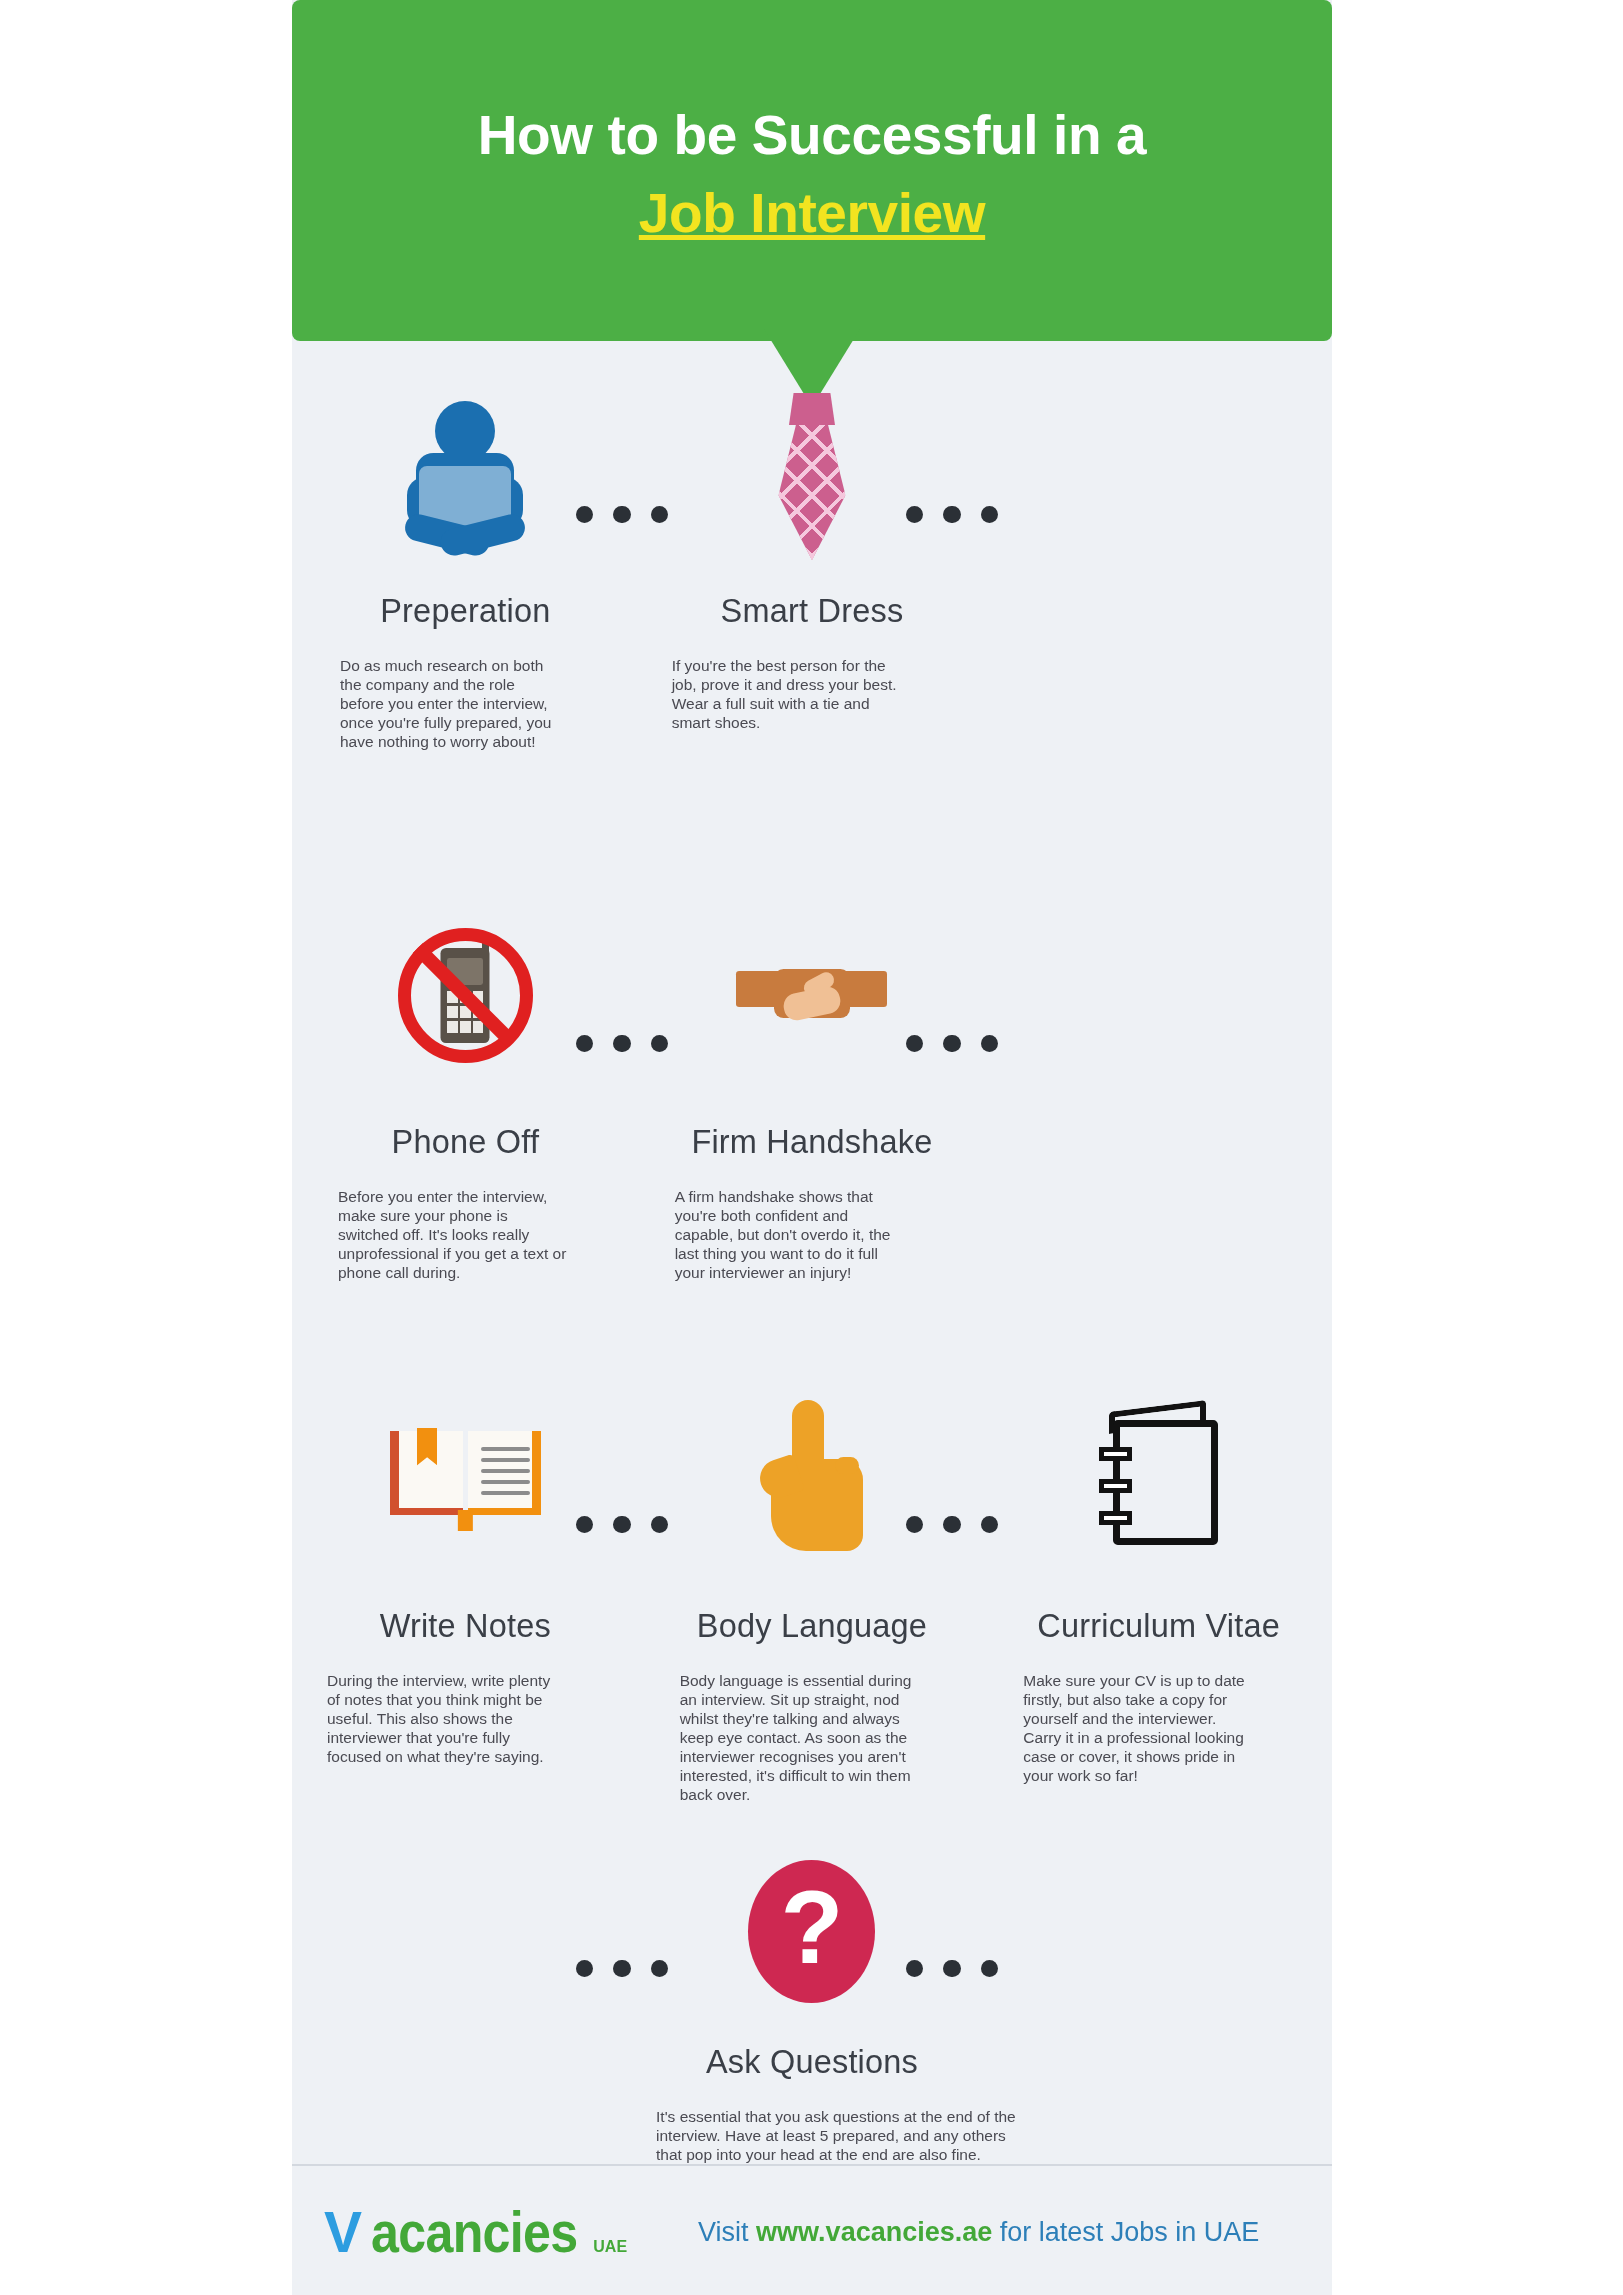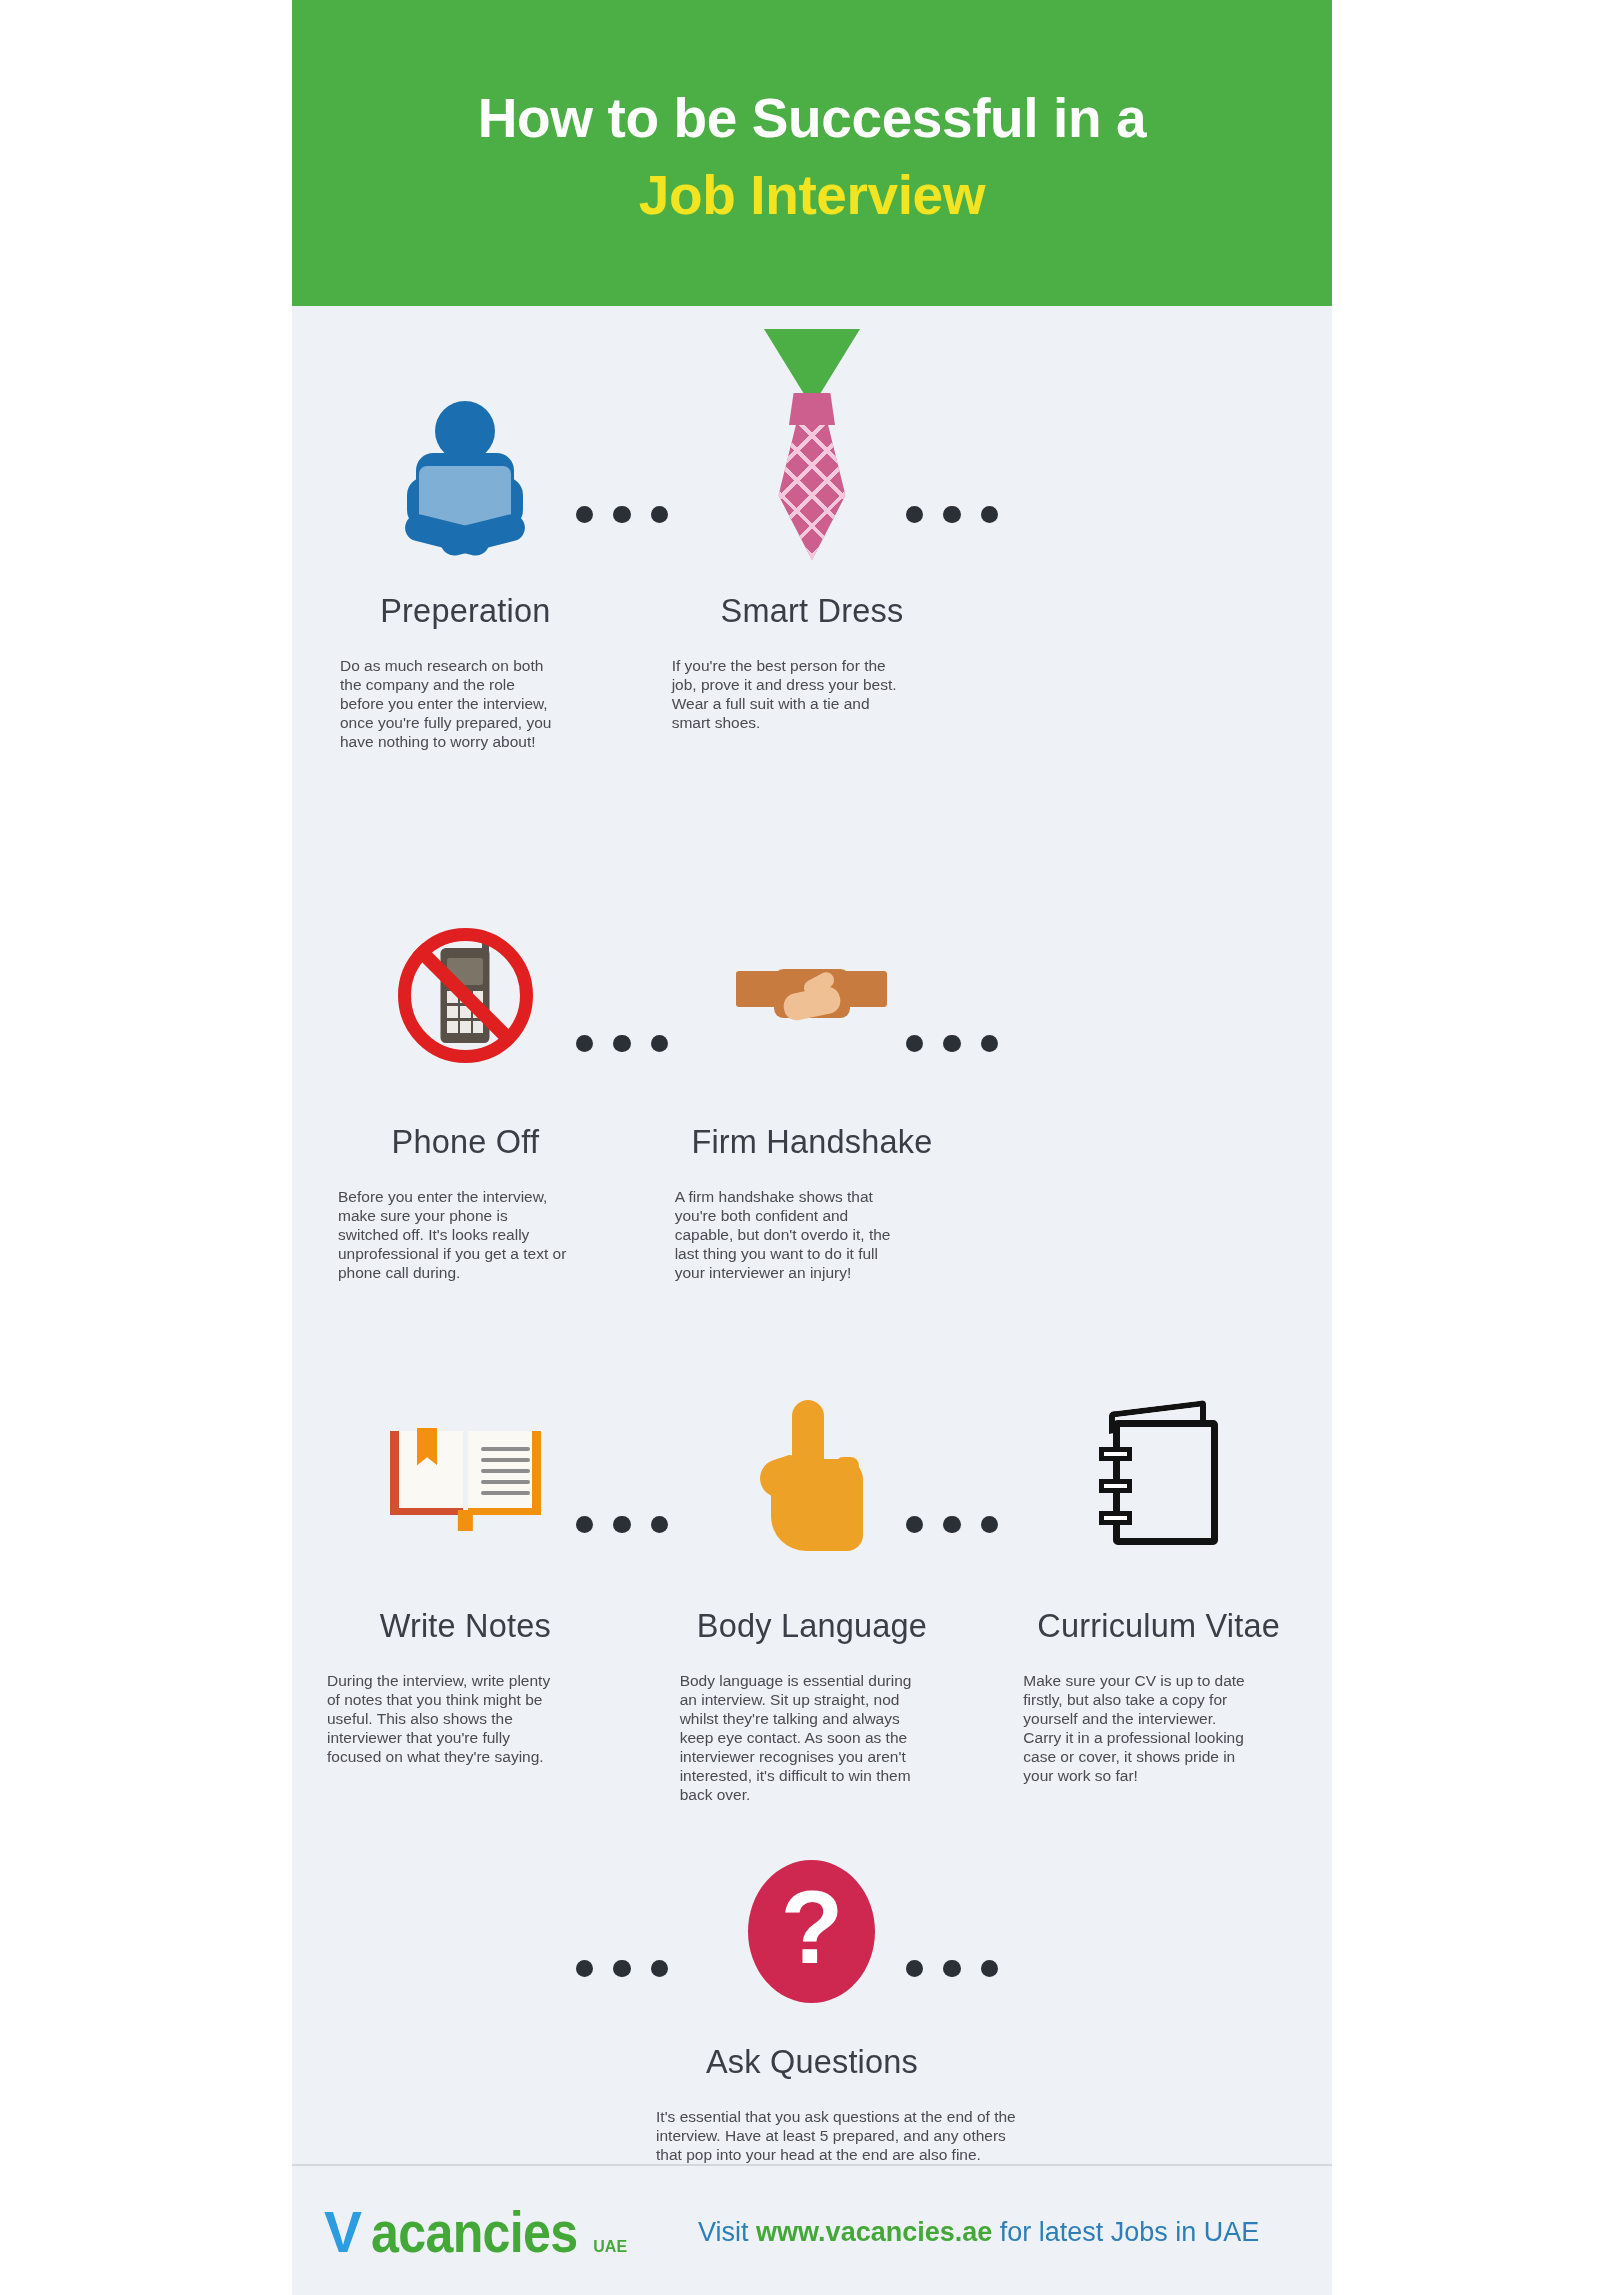--- a/index.html
+++ b/index.html
@@ -11,35 +11,36 @@
   .page{position:relative;width:1623px;height:2295px;background:#ffffff;overflow:hidden;}
 
   
   .panel{
     position:absolute;left:292px;top:0;width:1040px;height:2295px;
     background:#eef1f5;
   }
 
   
   .header{
-    position:absolute;left:292px;top:0;width:1040px;height:306px;
+    position:absolute;left:292px;top:0;width:1040px;height:341px;
     background:#4caf45;
+    border-radius:8px;
   }
   .header-inner{
     position:absolute;left:0;top:0;width:100%;height:100%;
     display:flex;flex-direction:column;align-items:center;justify-content:center;
     padding-top:8px;box-sizing:border-box;
   }
   .title-l1{
     font-size:55px;font-weight:bold;color:#ffffff;letter-spacing:-0.4px;
     line-height:1.18;text-align:center;
   }
   .title-l2{
     font-size:55px;font-weight:bold;color:#f2e420;letter-spacing:-0.4px;
-    line-height:1.18;text-align:center;margin-top:12.7px;
+    line-height:1.18;text-align:center;margin-top:12.7px;text-decoration:underline;
   }
   .header-arrow{
     position:absolute;left:50%;top:329px;transform:translateX(-50%);
     width:0;height:0;
     border-left:48px solid transparent;
     border-right:48px solid transparent;
     border-top:78px solid #4caf45;
   }
 
   

